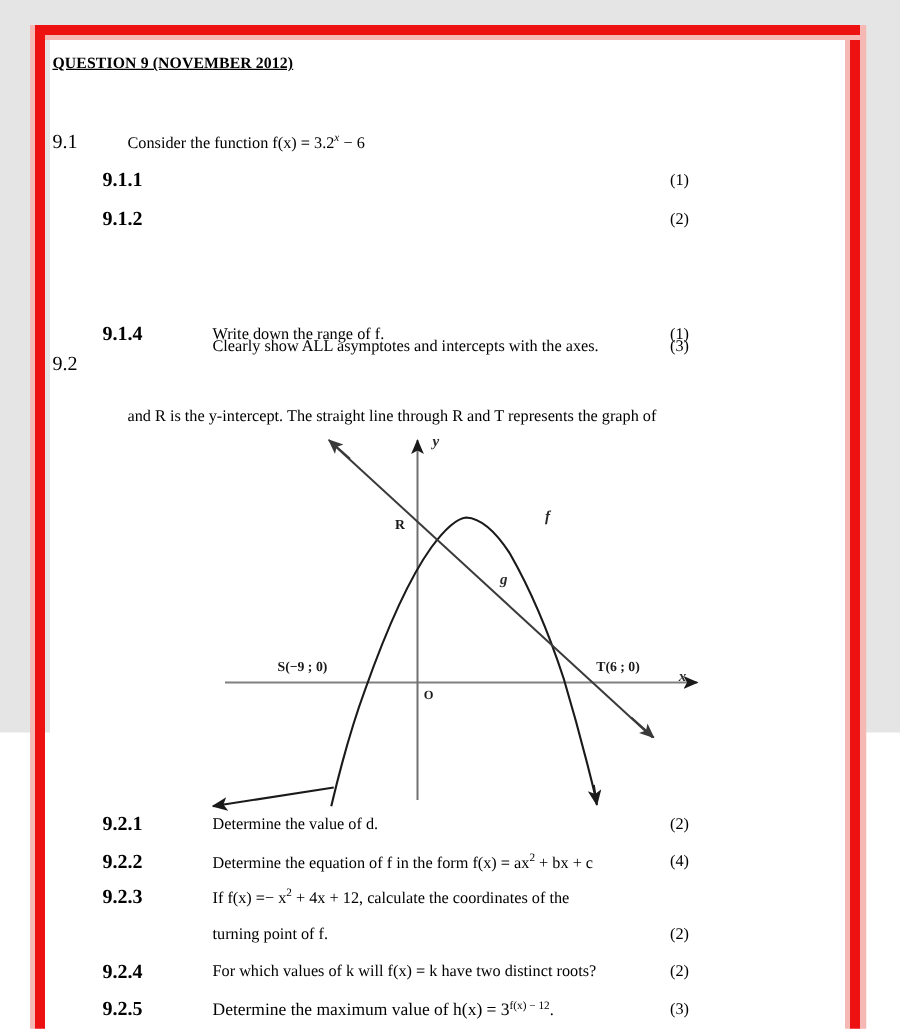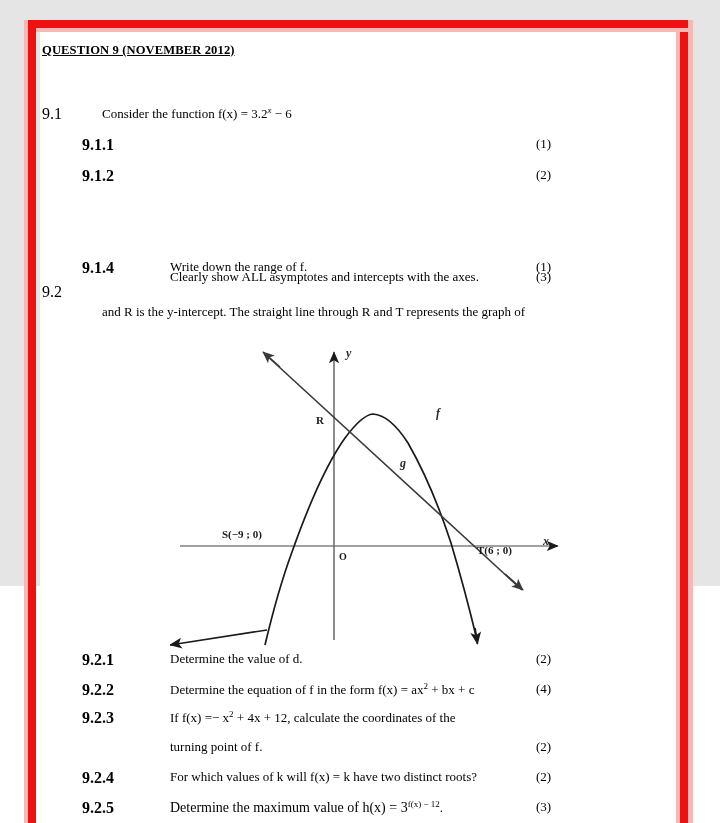--- a/index.html
+++ b/index.html
@@ -155,21 +155,21 @@
 
   <div class="row" style="top:259px;">
     <span class="num num-l2">9.1.4</span>
     <span class="body-l2">Write down the range of f.</span>
     <span class="marks">(1)</span>
   </div>
 
   <div class="row" style="top:283px;padding-left:14px;">
     <span class="num num-l1">9.2</span>
   </div>
-  <div class="row" style="top:304px;">
+  <div class="row" style="top:325px;">
     <span class="body-l1">and R is the y-intercept. The straight line through R and T represents the graph of</span>
   </div>
 
   <div id="graph">
     <svg width="400" height="312" viewBox="0 0 400 312">
       <defs>
         <marker id="ah" markerWidth="9" markerHeight="9" refX="7" refY="3.2" orient="auto">
           <path d="M0,0 L7.5,3.2 L0,6.4 L1.8,3.2 Z" fill="#1a1a1a"></path>
         </marker>
         <marker id="ahg" markerWidth="9" markerHeight="9" refX="7" refY="3.2" orient="auto">
@@ -191,21 +191,21 @@
       <line x1="110" y1="27" x2="93" y2="12" stroke="#3a3a3a" stroke-width="1.6" marker-end="url(#ahg)"></line>
       <line x1="335" y1="234" x2="353" y2="250" stroke="#3a3a3a" stroke-width="1.6" marker-end="url(#ahg)"></line>
     </svg>
 
     
     <span class="gl-italic" style="left:176px; top:6px;">y</span>
     <span class="gl-italic" style="left:373px; top:194px;">x</span>
     <span class="gl" style="left:169px; top:211px; font-size:10px;">O</span>
     <span class="gl" style="left:146px; top:74px;">R</span>
     <span class="gl" style="left:52px;  top:188px;">S(−9 ; 0)</span>
-    <span class="gl" style="left:307px; top:188px;margin-top:16px;">T(6 ; 0)</span>
+    <span class="gl" style="left:307px; top:188px;">T(6 ; 0)</span>
     <span class="gl-italic" style="left:266px; top:66px;">f</span>
     <span class="gl-italic" style="left:230px; top:116px;">g</span>
   </div>
 
   <div class="row" style="top:651px;">
     <span class="num num-l2">9.2.1</span>
     <span class="body-l2">Determine the value of d.</span>
     <span class="marks">(2)</span>
   </div>
 

